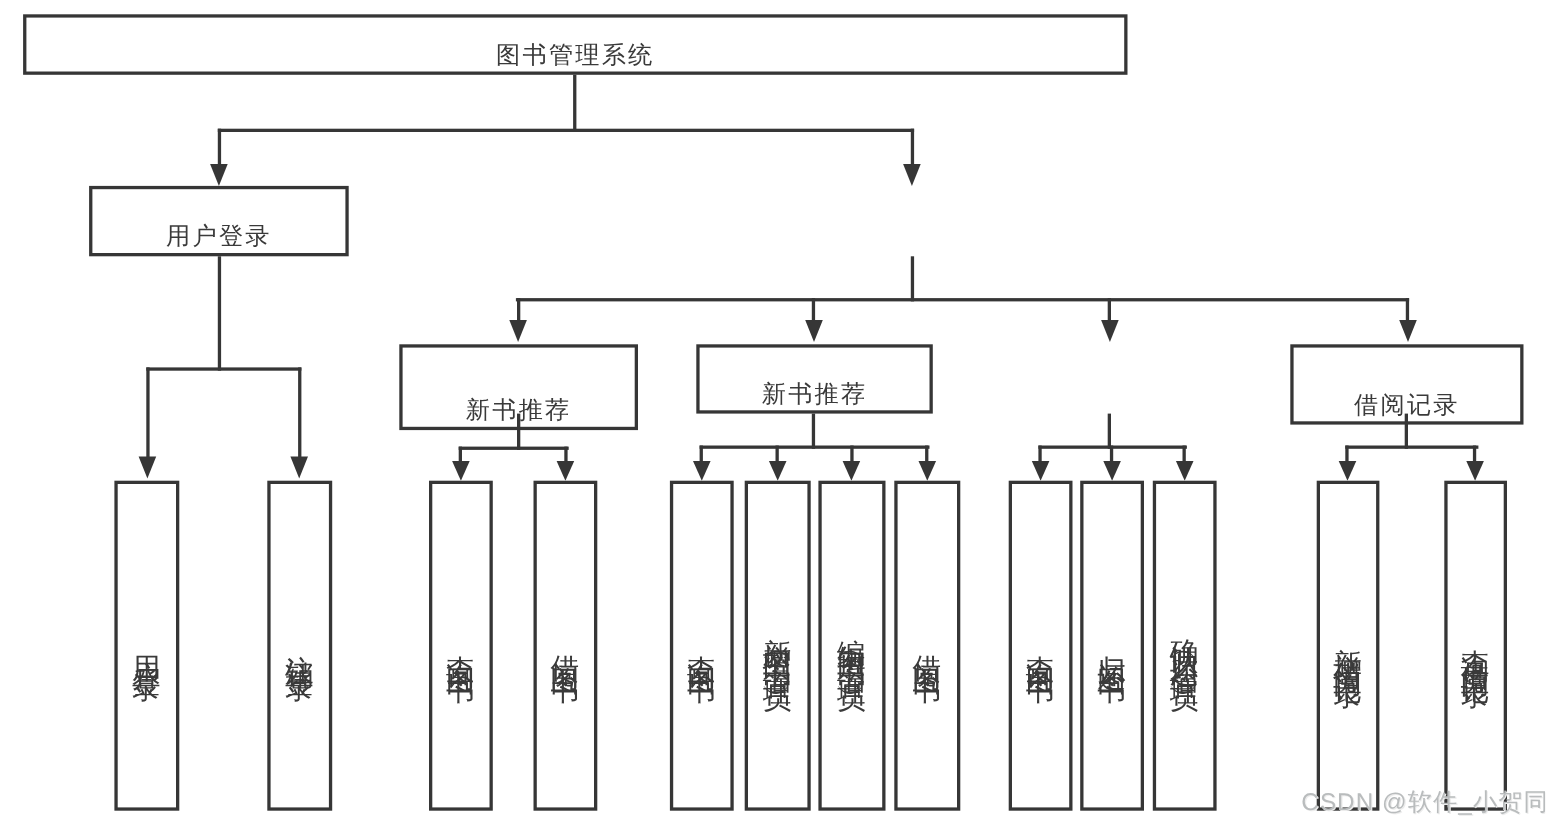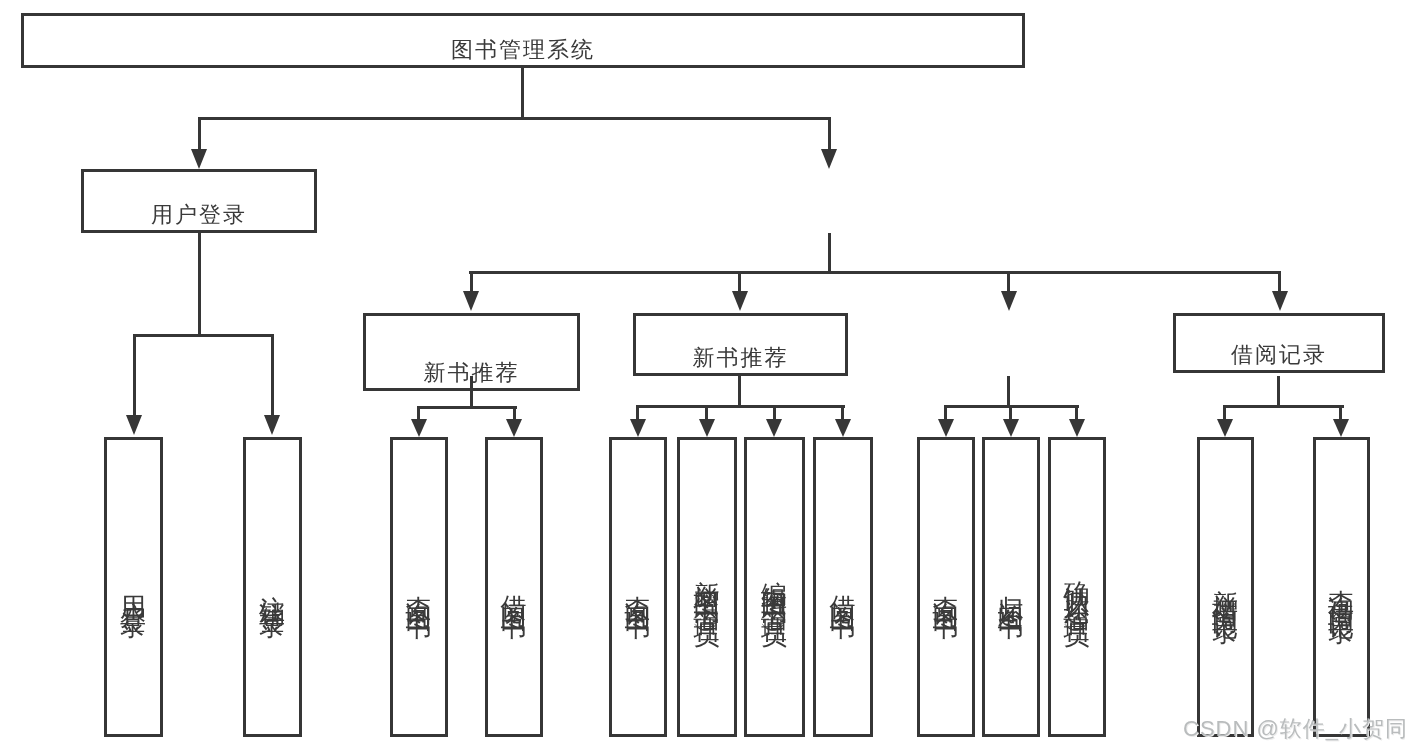--- a/index.html
+++ b/index.html
@@ -98,21 +98,21 @@
   <div class="arr" style="left:1001px; top:291px;"></div>
   <div class="vline" style="left:1278px; top:271px; height:22px;"></div>
   <div class="arr" style="left:1272px; top:291px;"></div>
 
   <div class="box" style="left:363px; top:313px; width:217px; height:78px;">
     <span>新书推荐</span>
   </div>
   <div class="box" style="left:633px; top:313px; width:215px; height:63px;">
     <span>新书推荐</span>
   </div>
-  <div class="box" style="left:1173px; top:313px; width:212px; height:60px;">
+  <div class="box" style="left:1173px; top:313px; width:212px; height:73px;">
     <span>借阅记录</span>
   </div>
 
   <div class="vline" style="left:470px; top:376px; height:33px;"></div>
   <div class="hline" style="left:417px; top:406px; width:100px;"></div>
   <div class="vline" style="left:417px; top:406px; height:14px;"></div>
   <div class="arr sm" style="left:411px; top:419px;"></div>
   <div class="vline" style="left:513px; top:406px; height:14px;"></div>
   <div class="arr sm" style="left:506px; top:419px;"></div>
 

